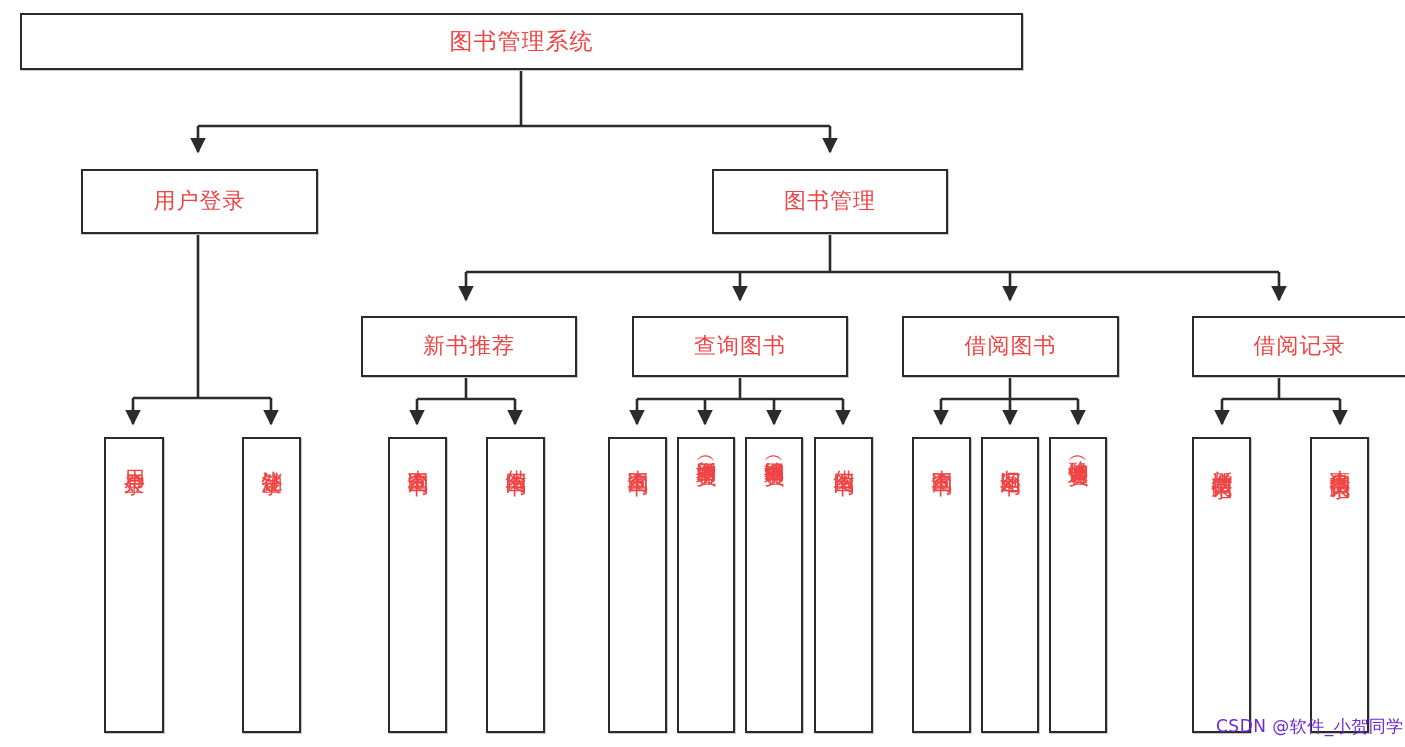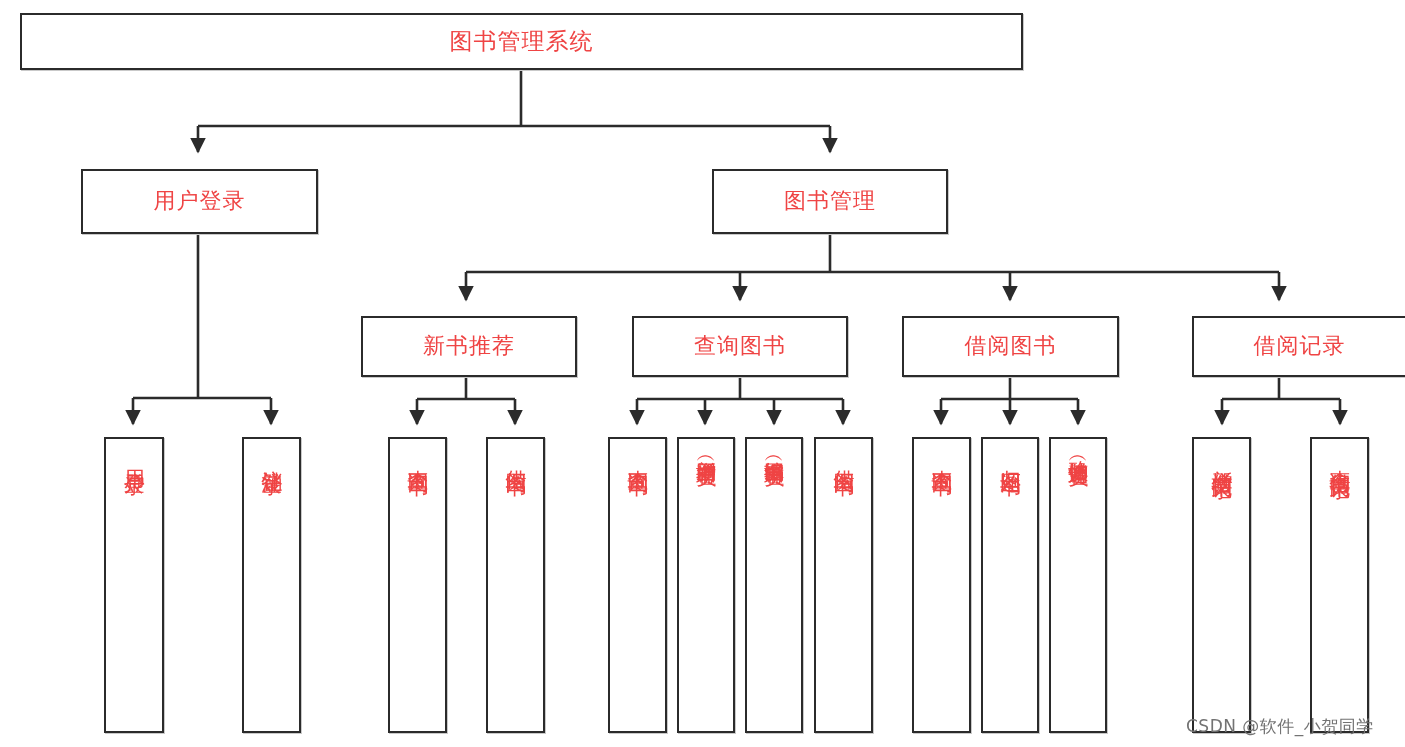--- a/index.html
+++ b/index.html
@@ -54,24 +54,24 @@
     text-orientation: upright;
     font-size: 21px;
     line-height: 1.18;
     letter-spacing: 2px;
     white-space: nowrap;
   }
   .node.leaf.tall { padding-top: 6px; }
   .node.leaf.tall .node-v { font-size: 20px; letter-spacing: 1px; }
   .watermark {
     position: absolute;
-    left: 1186px;
+    left: 1216px;
     top: 715px;
     font-size: 17px;
-    color: #737373;
+    color: #6d28d9;
     white-space: nowrap;
     letter-spacing: 0.5px;
   }
 </style>
 </head>
 <body>
 
 <div id="diagram-root">
 
   <svg class="wires" viewBox="0 0 1405 747" xmlns="http://www.w3.org/2000/svg">

